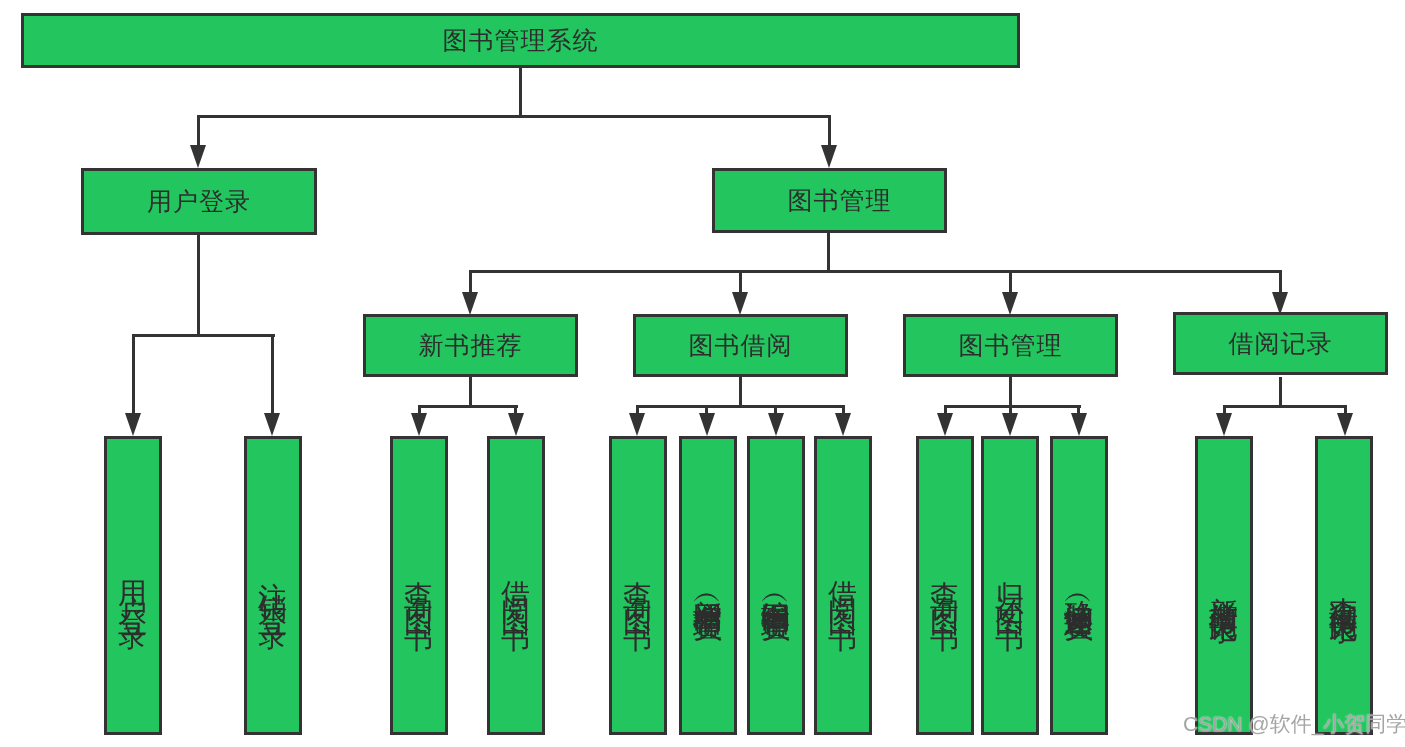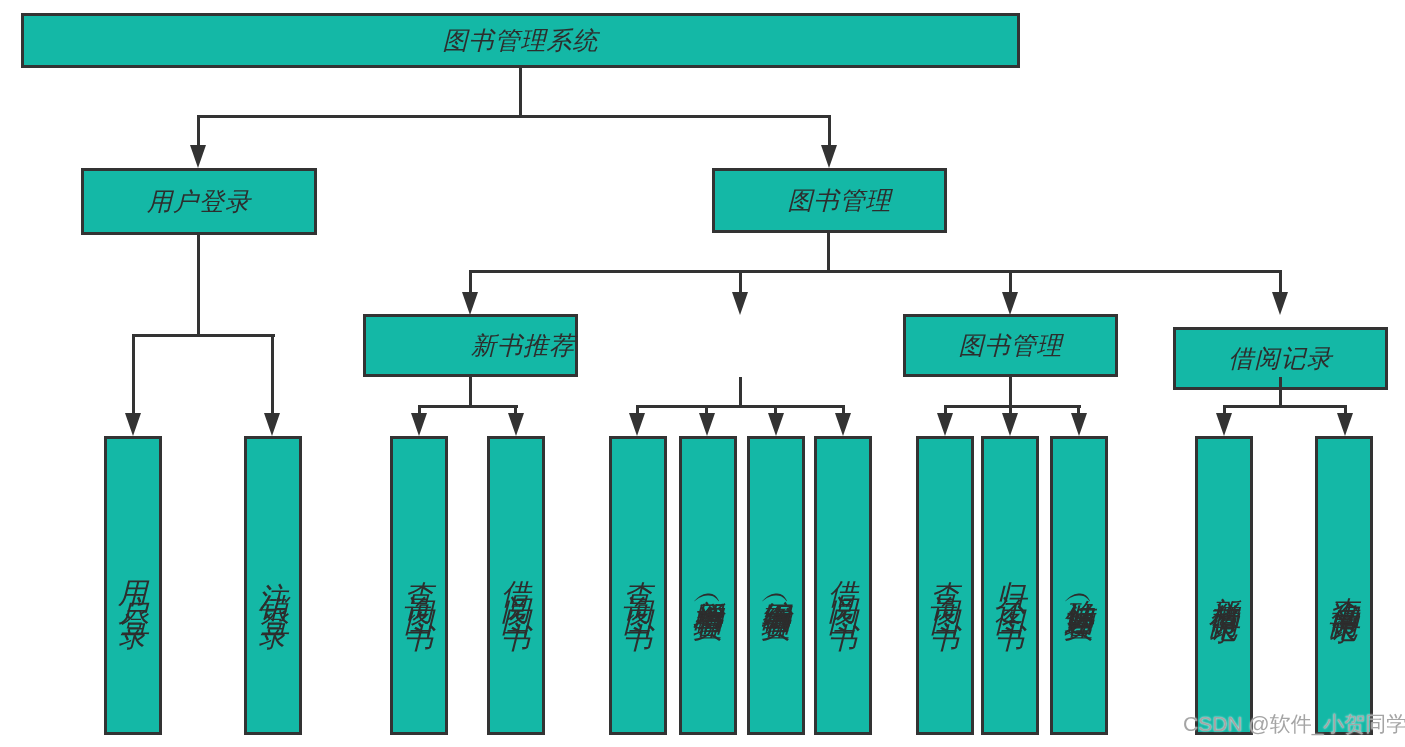--- a/index.html
+++ b/index.html
@@ -1,22 +1,22 @@
 <!DOCTYPE html>
 <html><head>
 <meta charset="utf-8">
 <style>
   html,body{margin:0;padding:0;background:#fff;}
   #stage{
     position:relative;width:1405px;height:747px;background:#ffffff;
     font-family:"Liberation Sans", sans-serif;overflow:hidden;
   }
   .box{
-    position:absolute;box-sizing:border-box;border:3px solid #333333;background:#14b8a6;
-    display:flex;align-items:center;justify-content:center;color:#2d2d2d;font-style:italic;
+    position:absolute;box-sizing:border-box;border:3px solid #333333;background:#22c55e;
+    display:flex;align-items:center;justify-content:center;color:#2d2d2d;
   }
   .hlabel{font-size:25px;letter-spacing:1px;white-space:nowrap;}
   .vtext{
     writing-mode:vertical-rl;text-orientation:mixed;font-size:29px;color:#2d2d2d;
     white-space:nowrap;
   }
   .vs-wide{letter-spacing:14px;}
   .vs-mid{letter-spacing:4px;}
   .vs-tight{letter-spacing:2px;}
   .hline{position:absolute;height:3px;background:#333333;}
@@ -65,27 +65,30 @@
   <div class="hline" style="left:469px;top:270px;width:813px;"></div>
   <div class="vline" style="left:469px;top:270px;height:25px;"></div>
   <div class="arw" style="left:462px;top:292px;"></div>
   <div class="vline" style="left:739px;top:270px;height:25px;"></div>
   <div class="arw" style="left:732px;top:292px;"></div>
   <div class="vline" style="left:1009px;top:270px;height:25px;"></div>
   <div class="arw" style="left:1002px;top:292px;"></div>
   <div class="vline" style="left:1279px;top:270px;height:25px;"></div>
   <div class="arw" style="left:1272px;top:292px;"></div>
 
-  <div class="box" style="left:363px;top:314px;width:215px;height:63px;justify-content:flex-end;">
+  <div class="box" style="left:363px;top:314px;width:215px;height:63px;">
     <span class="hlabel">新书推荐</span>
+  </div>
+  <div class="box" style="left:633px;top:314px;width:215px;height:63px;">
+    <span class="hlabel">图书借阅</span>
   </div>
   <div class="box" style="left:903px;top:314px;width:215px;height:63px;">
     <span class="hlabel">图书管理</span>
   </div>
-  <div class="box" style="left:1173px;top:327px;width:215px;height:63px;">
+  <div class="box" style="left:1173px;top:312px;width:215px;height:63px;">
     <span class="hlabel">借阅记录</span>
   </div>
 
   <div class="vline" style="left:469px;top:377px;height:31px;"></div>
   <div class="hline" style="left:418px;top:405px;width:100px;"></div>
   <div class="vline" style="left:418px;top:405px;height:12px;"></div>
   <div class="arw" style="left:411px;top:413px;"></div>
   <div class="vline" style="left:514px;top:405px;height:12px;"></div>
   <div class="arw" style="left:508px;top:413px;"></div>
 

